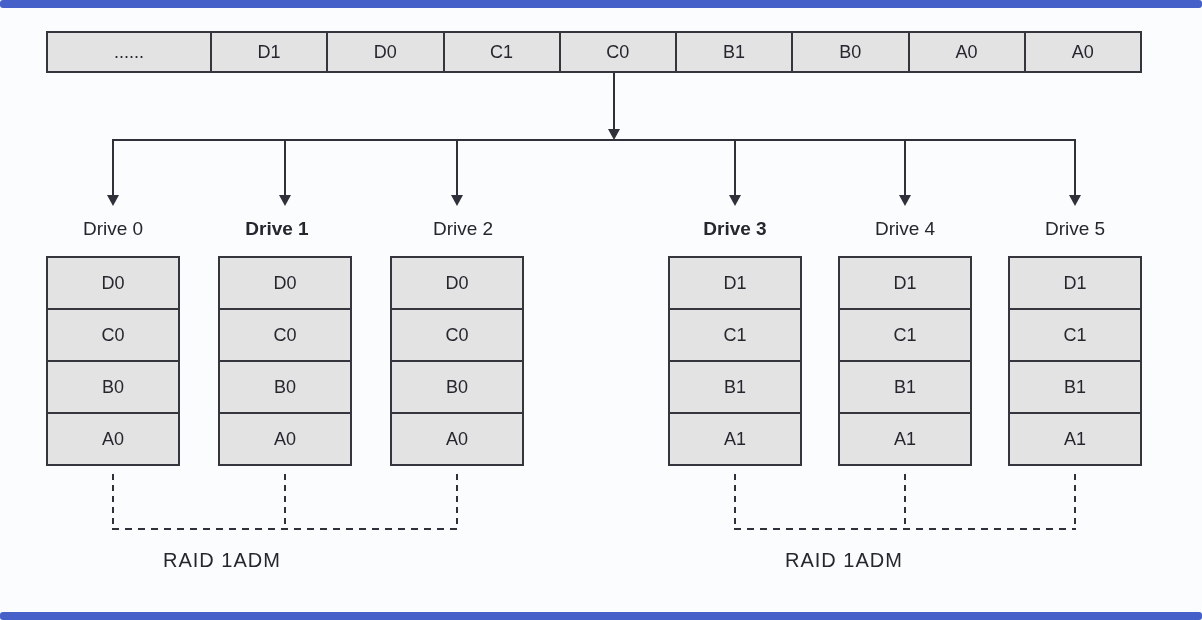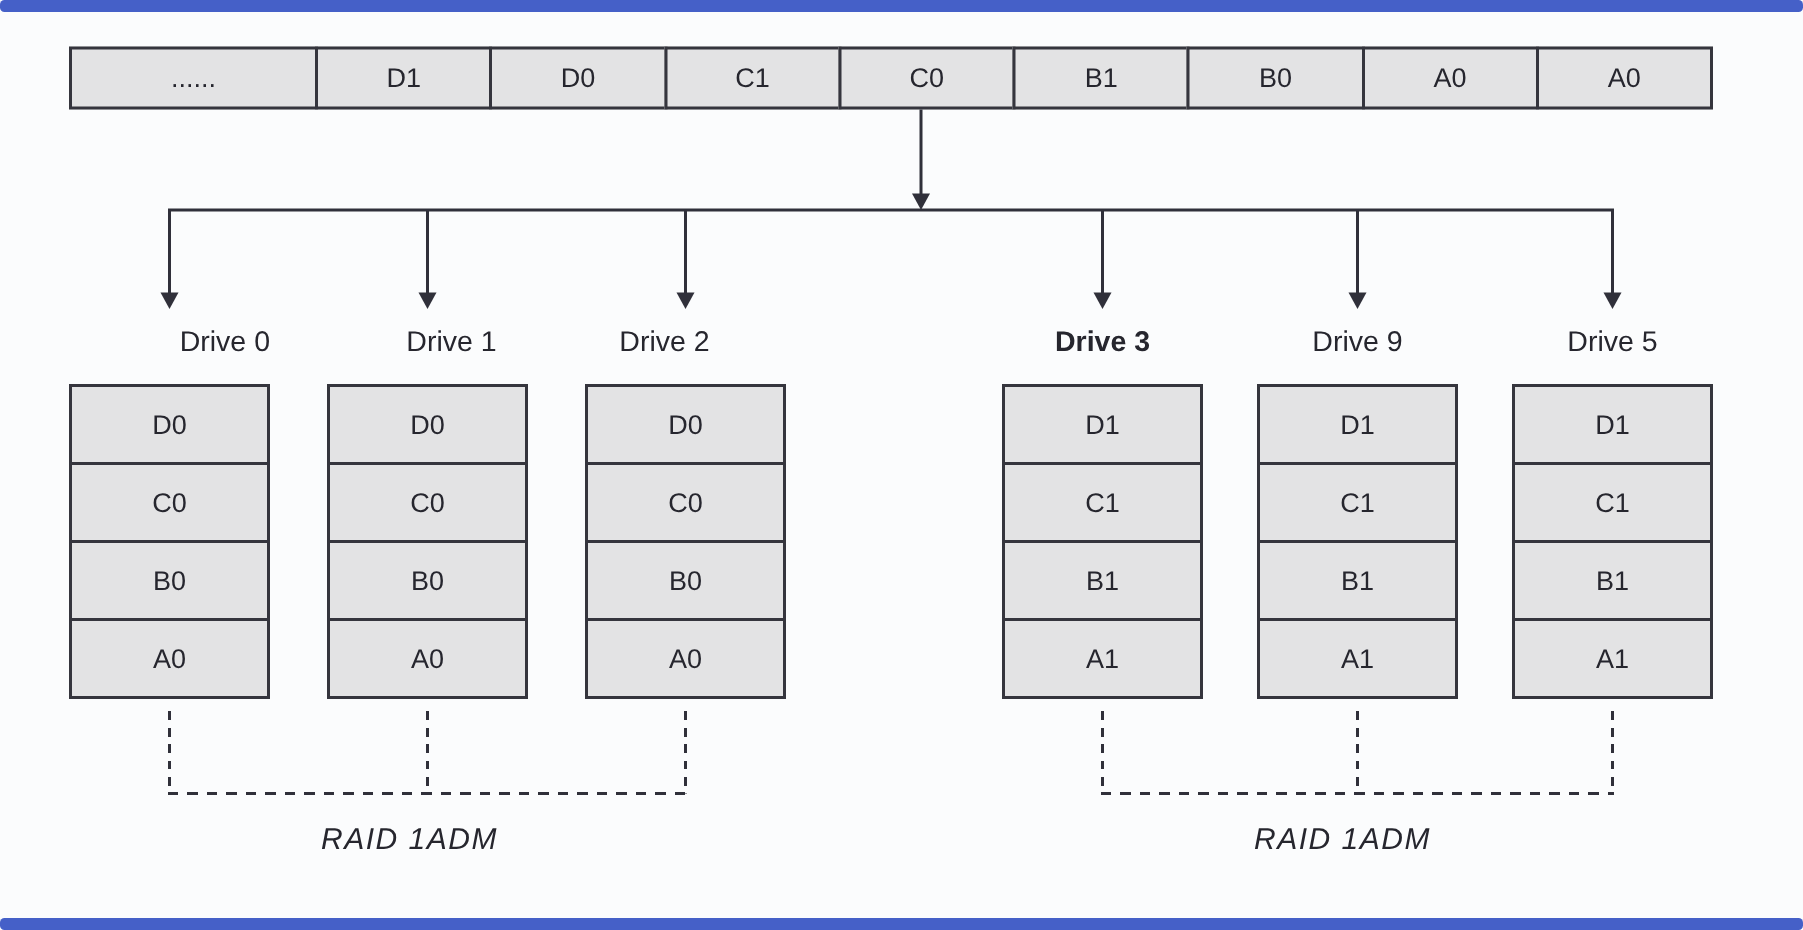--- a/index.html
+++ b/index.html
@@ -109,26 +109,24 @@
     position: absolute;
     top: 528px;
     height: 2px;
     background: repeating-linear-gradient(to right, #30303a 0 7px, transparent 7px 13px);
   }
 
   .raid-label {
     position: absolute;
     top: 549px;
     width: 220px;
-    text-align: center;
     font-size: 20px;
     letter-spacing: 1px;
     color: #26262e;
     z-index: 2;
-    font-style: italic;
   }
 
   .watermark {
     position: absolute;
     top: 544px;
     left: 858px;
     width: 330px;
     font-size: 33px;
     color: #c8c8c9;
     white-space: nowrap;
@@ -166,25 +164,25 @@
   <div class="arrow-down" style="left:279px; top:195px;"></div>
   <div class="vline" style="left:456px; top:140px; height:56px;"></div>
   <div class="arrow-down" style="left:451px; top:195px;"></div>
   <div class="vline" style="left:734px; top:140px; height:56px;"></div>
   <div class="arrow-down" style="left:729px; top:195px;"></div>
   <div class="vline" style="left:904px; top:140px; height:56px;"></div>
   <div class="arrow-down" style="left:899px; top:195px;"></div>
   <div class="vline" style="left:1074px; top:140px; height:56px;"></div>
   <div class="arrow-down" style="left:1069px; top:195px;"></div>
 
-  <div class="dlabel" style="left:46px;text-align:right;">Drive 0</div>
-  <div class="dlabel" style="left:234px;">Drive 1</div>
-  <div class="dlabel" style="left:376px;">Drive 2</div>
+  <div class="dlabel" style="left:46px;">Drive 0</div>
+  <div class="dlabel" style="left:210px;font-weight:bold;">Drive 1</div>
+  <div class="dlabel" style="left:396px;">Drive 2</div>
   <div class="dlabel" style="left:668px;font-weight:bold;">Drive 3</div>
-  <div class="dlabel" style="left:838px;">Drive 9</div>
+  <div class="dlabel" style="left:838px;">Drive 4</div>
   <div class="dlabel" style="left:1008px;text-align:center;">Drive 5</div>
 
   <div class="col" style="left:46px;">
     <div class="dcell">D0</div>
     <div class="dcell">C0</div>
     <div class="dcell">B0</div>
     <div class="dcell">A0</div>
   </div>
   <div class="col" style="left:218px;">
     <div class="dcell">D0</div>

